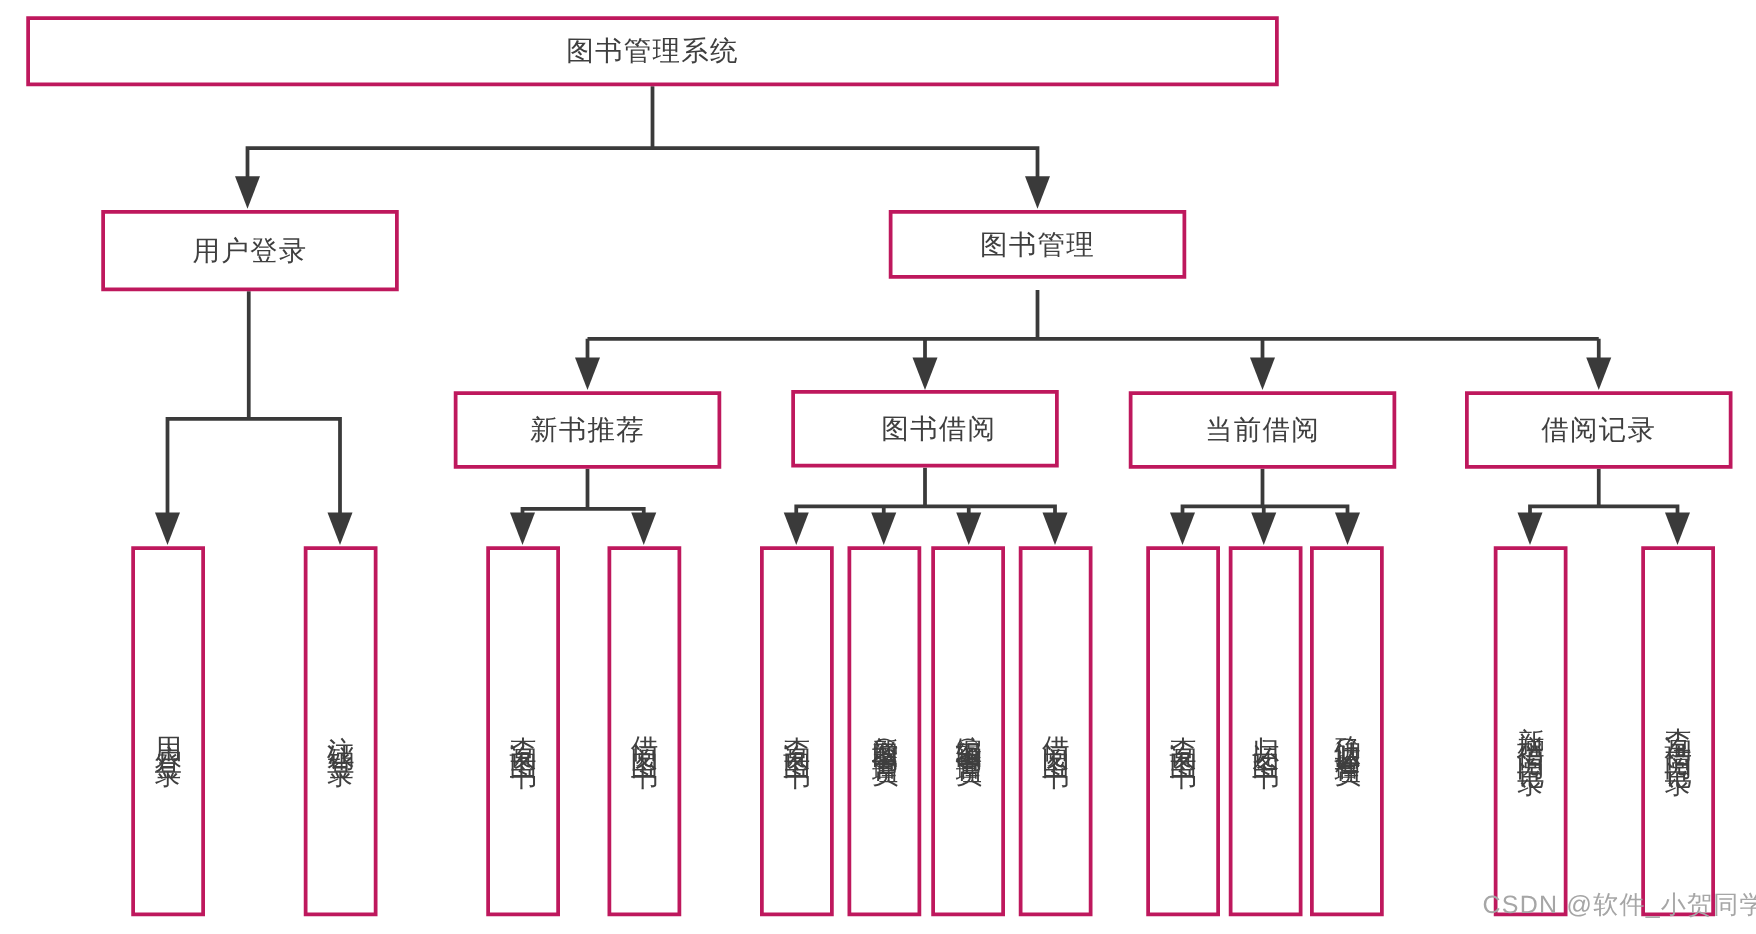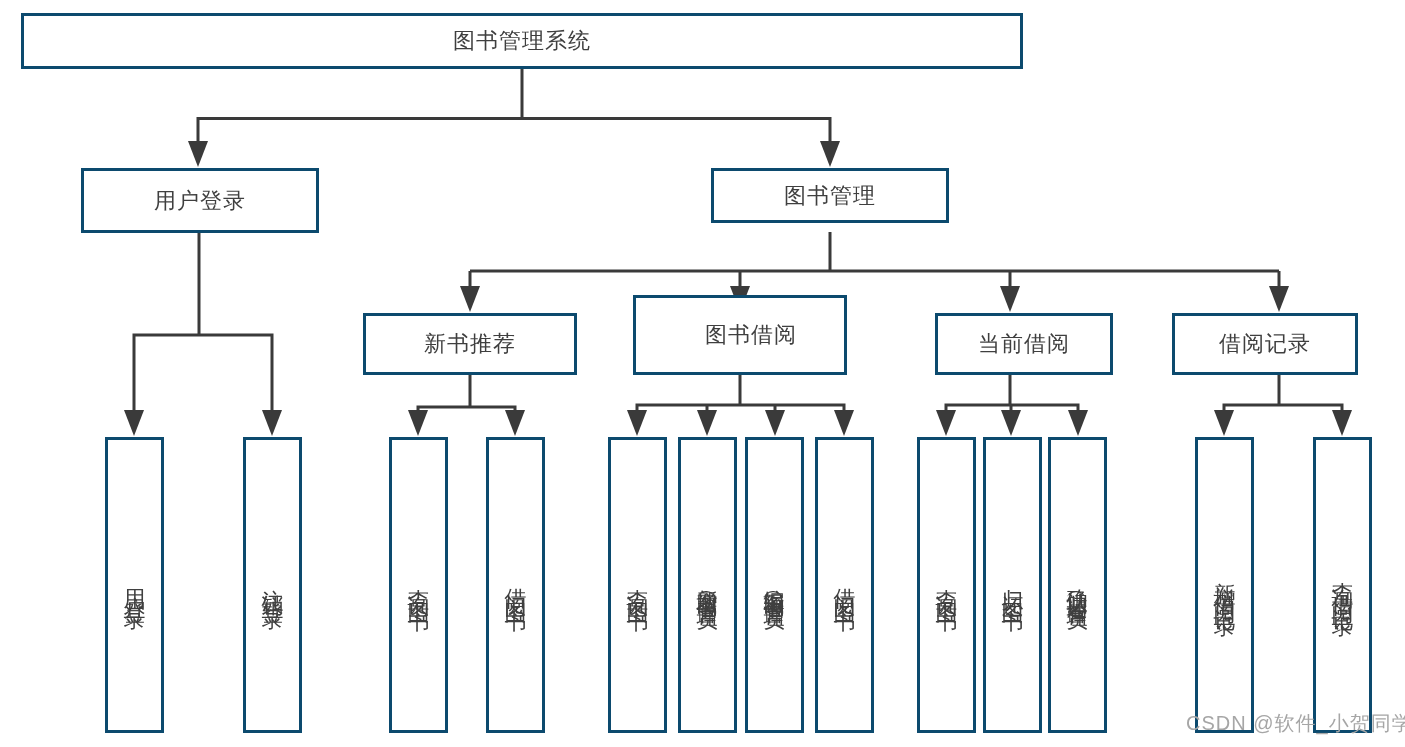--- a/index.html
+++ b/index.html
@@ -22,21 +22,21 @@
     stroke: #3a3a3a;
     stroke-width: 3;
   }
   .connectors polygon {
     fill: #3a3a3a;
     stroke: none;
   }
   .box {
     position: absolute;
     box-sizing: border-box;
-    border: 3px solid #0c4a6e;
+    border: 3px solid #be185d;
     background: #ffffff;
     display: flex;
     align-items: center;
     justify-content: center;
   }
   .h-label {
     font-size: 22px;
     letter-spacing: 1px;
     white-space: nowrap;
   }
@@ -105,27 +105,27 @@
   <div class="box" style="left:81px; top:168px; width:238px; height:65px;">
     <span class="h-label">用户登录</span>
   </div>
   <div class="box" style="left:711px; top:168px; width:238px; height:55px;">
     <span class="h-label">图书管理</span>
   </div>
 
   <div class="box" style="left:363px; top:313px; width:214px; height:62px;text-align:right;">
     <span class="h-label">新书推荐</span>
   </div>
-  <div class="box" style="left:633px; top:295px; width:214px; height:80px;padding-left:22px;">
+  <div class="box" style="left:633px; top:312px; width:214px; height:62px;padding-left:22px;">
     <span class="h-label">图书借阅</span>
   </div>
-  <div class="box" style="left:903px; top:313px; width:178px; height:62px;margin-left:32px;">
+  <div class="box" style="left:903px; top:313px; width:214px; height:62px;">
     <span class="h-label">当前借阅</span>
   </div>
-  <div class="box" style="left:1172px; top:313px; width:186px; height:62px;">
+  <div class="box" style="left:1172px; top:313px; width:214px; height:62px;">
     <span class="h-label">借阅记录</span>
   </div>
 
   <div class="box" style="left:105px; top:437px; width:59px; height:296px;">
     <span class="v-label">用户登录</span>
   </div>
   <div class="box" style="left:243px; top:437px; width:59px; height:296px;">
     <span class="v-label">注销登录</span>
   </div>
 

